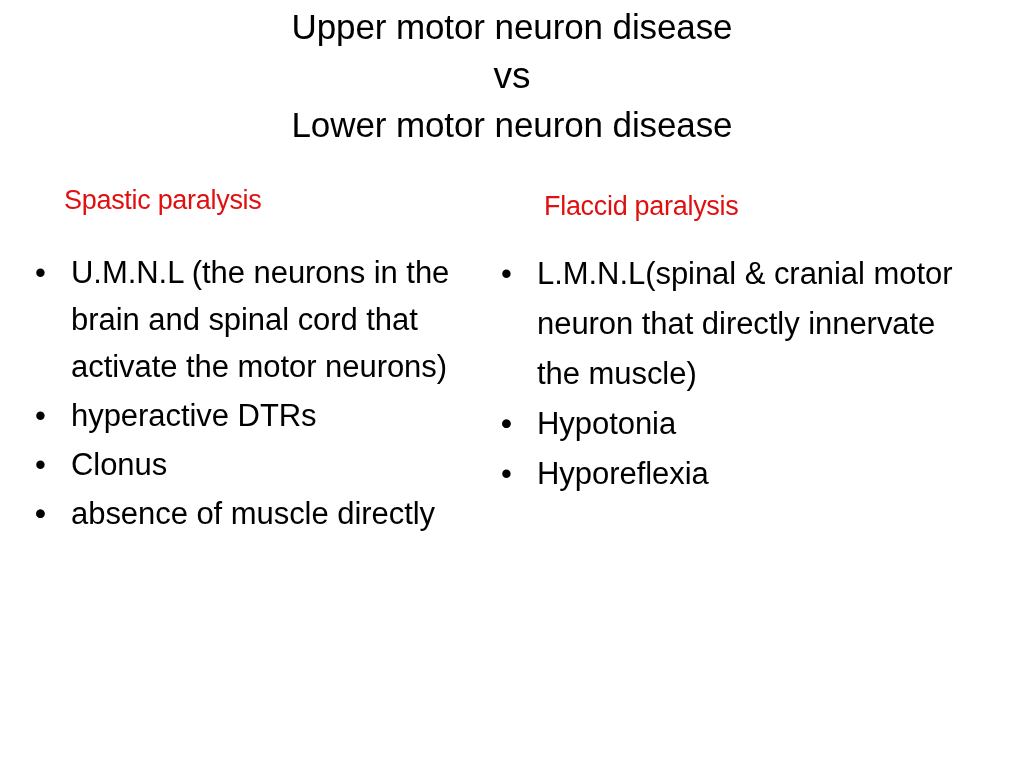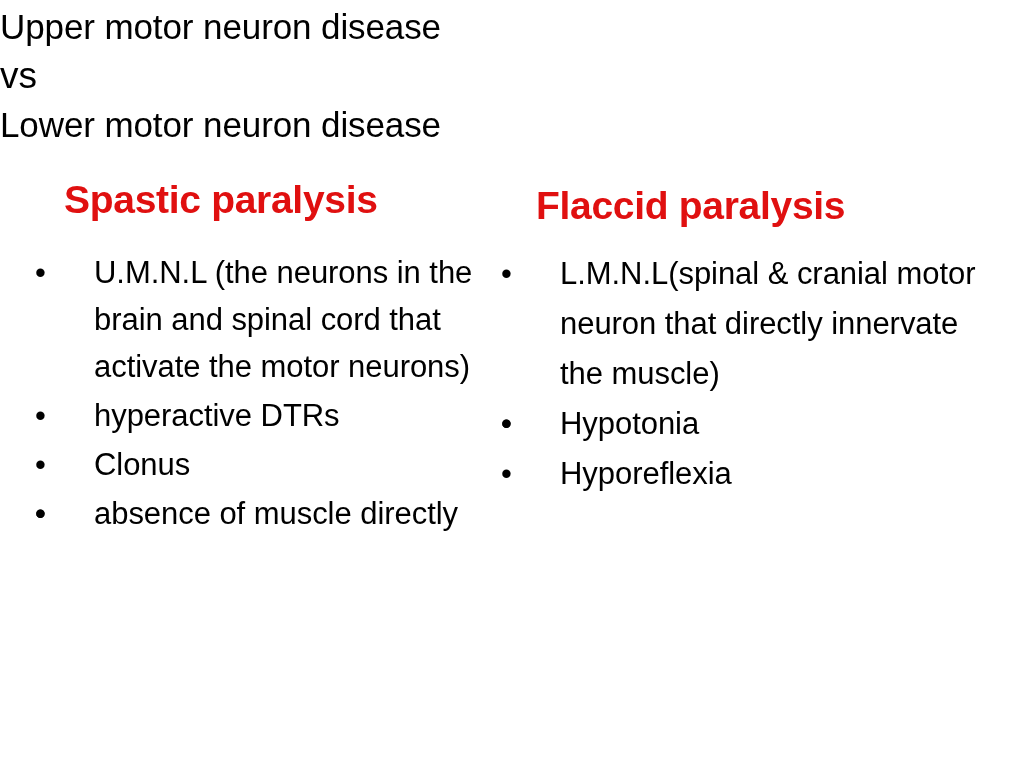--- a/index.html
+++ b/index.html
@@ -21,40 +21,41 @@
     background: #ffffff;
     overflow: hidden;
   }
 
   
   .title-block {
     position: absolute;
     left: 0;
     top: 2px;
     width: 1024px;
+    text-align: center;
   }
   .title-line {
     display: block;
     font-size: 35px;
     line-height: 49px;
     font-weight: 400;
     color: #000000;
     letter-spacing: -0.1px;
     white-space: nowrap;
   }
   .title-line.vs {
     font-size: 37px;
     line-height: 49px;
   }
 
   
   .heading {
     position: absolute;
-    font-weight: bold;
-    font-size: 39px;
+    font-weight: normal;
+    font-size: 27px;
     line-height: 40px;
     white-space: nowrap;
     letter-spacing: -0.3px;
   }
   #heading-left {
     left: 64px;
     top: 180px;
   }
   #heading-right {
     left: 536px;
@@ -101,37 +102,36 @@
     font-size: 31px;
     line-height: 47px;
     text-align: left;
   }
   #column-right .bullet-item .marker {
     line-height: 50px;
     left: 13px;
   }
   .bullet-item .bullet-text {
     display: block;
-    margin-left: 23px;
   }
 </style>
 </head>
 <body>
 
 <div class="slide" style="background: rgb(255, 255, 255);">
 
   <div class="title-block">
     <span class="title-line">Upper motor neuron disease</span>
     <span class="title-line vs">vs</span>
     <span class="title-line">Lower motor neuron disease</span>
   </div>
 
   <div class="heading" id="heading-left" style="color: rgb(224, 16, 16);">Spastic paralysis</div>
 
-  <div class="heading" id="heading-right" style="color: rgb(224, 16, 16);">Flaccid paralysis</div>
+  <div class="heading" id="heading-right" style="color: rgb(224, 16, 16); margin-left: 8px;">Flaccid paralysis</div>
 
   <div class="column" id="column-left">
     <ul class="bullet-list">
       <li class="bullet-item">
         <span class="marker">•</span>
         <span class="bullet-text">U.M.N.L (the neurons in the brain and spinal cord that activate the motor neurons)</span>
       </li>
       <li class="bullet-item">
         <span class="marker">•</span>
         <span class="bullet-text">hyperactive DTRs</span>

